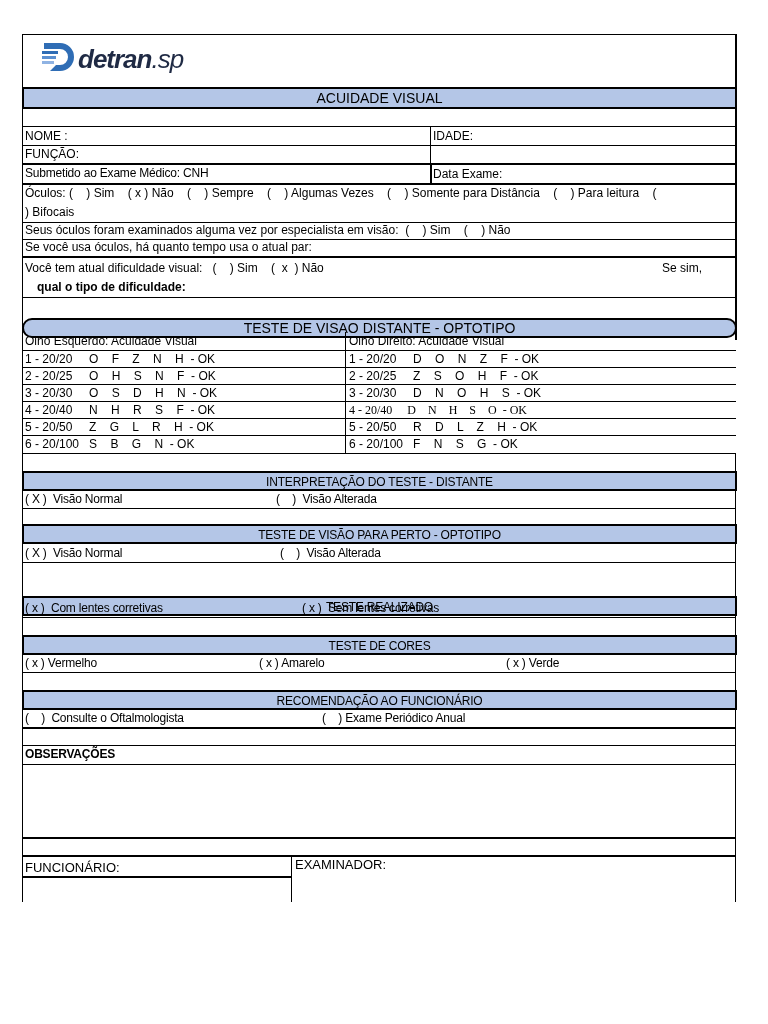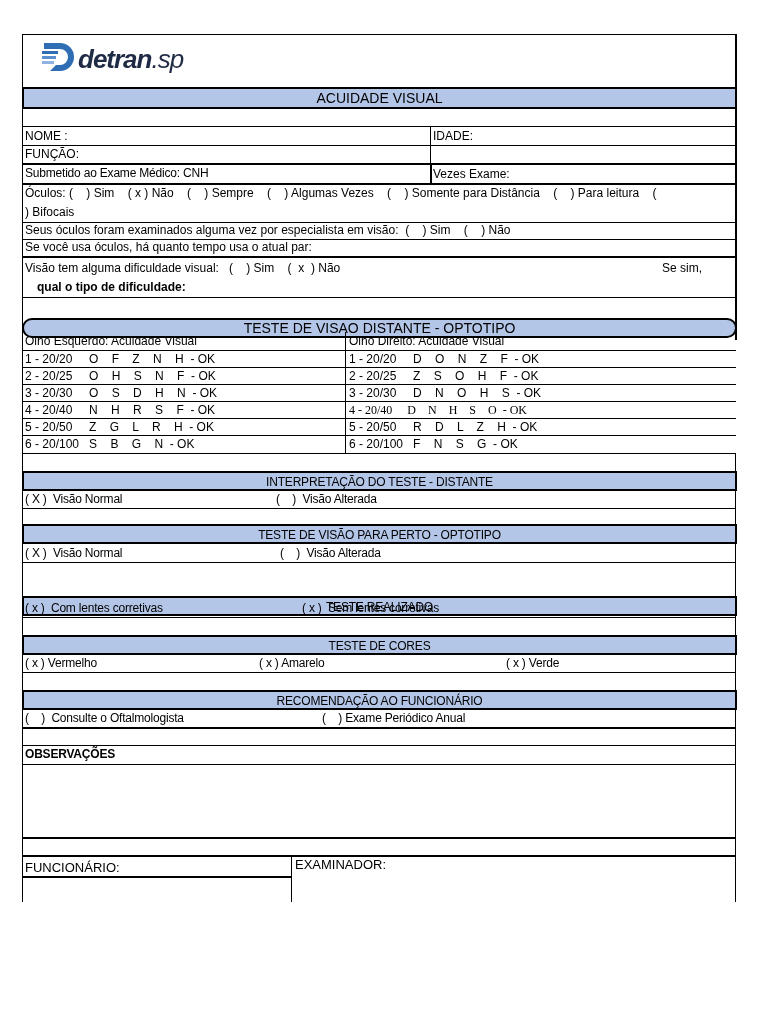--- a/index.html
+++ b/index.html
@@ -51,34 +51,34 @@
   <div class="txt" style="left:3px; top:94px;">NOME :</div>
   <div class="vline" style="left:408px; top:92px; height:38px;"></div>
   <div class="txt" style="left:411px; top:94px;">IDADE:</div>
   <div class="hline" style="top:111px; width:714px;"></div>
 
   <div class="txt" style="left:3px; top:112px;">FUNÇÃO:</div>
   <div class="hline thick" style="top:129px; width:714px;"></div>
 
   <div class="txt narrow" style="left:3px; top:131px;">Submetido ao Exame Médico: CNH</div>
   <div class="vline" style="left:408px; top:130px; height:19px; border-left-width:2px;"></div>
-  <div class="txt" style="left:411px; top:132px;">Vezes Exame:</div>
+  <div class="txt" style="left:411px; top:132px;">Data Exame:</div>
   <div class="hline thick" style="top:149px; width:714px;"></div>
 
   <div class="txt" style="left:3px; top:151px;">Óculos: (    ) Sim    ( x ) Não    (    ) Sempre    (    ) Algumas Vezes    (    ) Somente para Distância    (    ) Para leitura    (</div>
   <div class="txt" style="left:3px; top:170px;">) Bifocais</div>
   <div class="hline" style="top:188px; width:714px;"></div>
 
   <div class="txt" style="left:3px; top:188px;">Seus óculos foram examinados alguma vez por especialista em visão:  (    ) Sim    (    ) Não</div>
   <div class="hline" style="top:205px; width:714px;"></div>
 
   <div class="txt" style="left:3px; top:205px;">Se você usa óculos, há quanto tempo usa o atual par:</div>
   <div class="hline thick" style="top:222px; width:714px;"></div>
 
-  <div class="txt" style="left:3px; top:226px;">Visão tem alguma dificuldade visual:   (    ) Sim    (  x  ) Não</div>
+  <div class="txt" style="left:3px; top:226px;">Você tem atual dificuldade visual:   (    ) Sim    (  x  ) Não</div>
   <div class="txt" style="left:640px; top:226px;">Se sim,</div>
   <div class="txt" style="left:15px; top:245px;font-weight:bold;">qual o tipo de dificuldade:</div>
   <div class="hline" style="top:263px; width:714px;"></div>
 
   <div class="band" style="left:0; top:284px; width:715px; height:20px;border-radius:10px;">
     <div class="band-title" style="top:0px; font-size:14px;">TESTE DE VISAO DISTANTE - OPTOTIPO</div>
   </div>
 
   <div class="txt" style="left:3px; top:299px;">Olho Esquerdo: Acuidade Visual</div>
   <div class="vline" style="left:323px; top:298px; height:122px;"></div>

